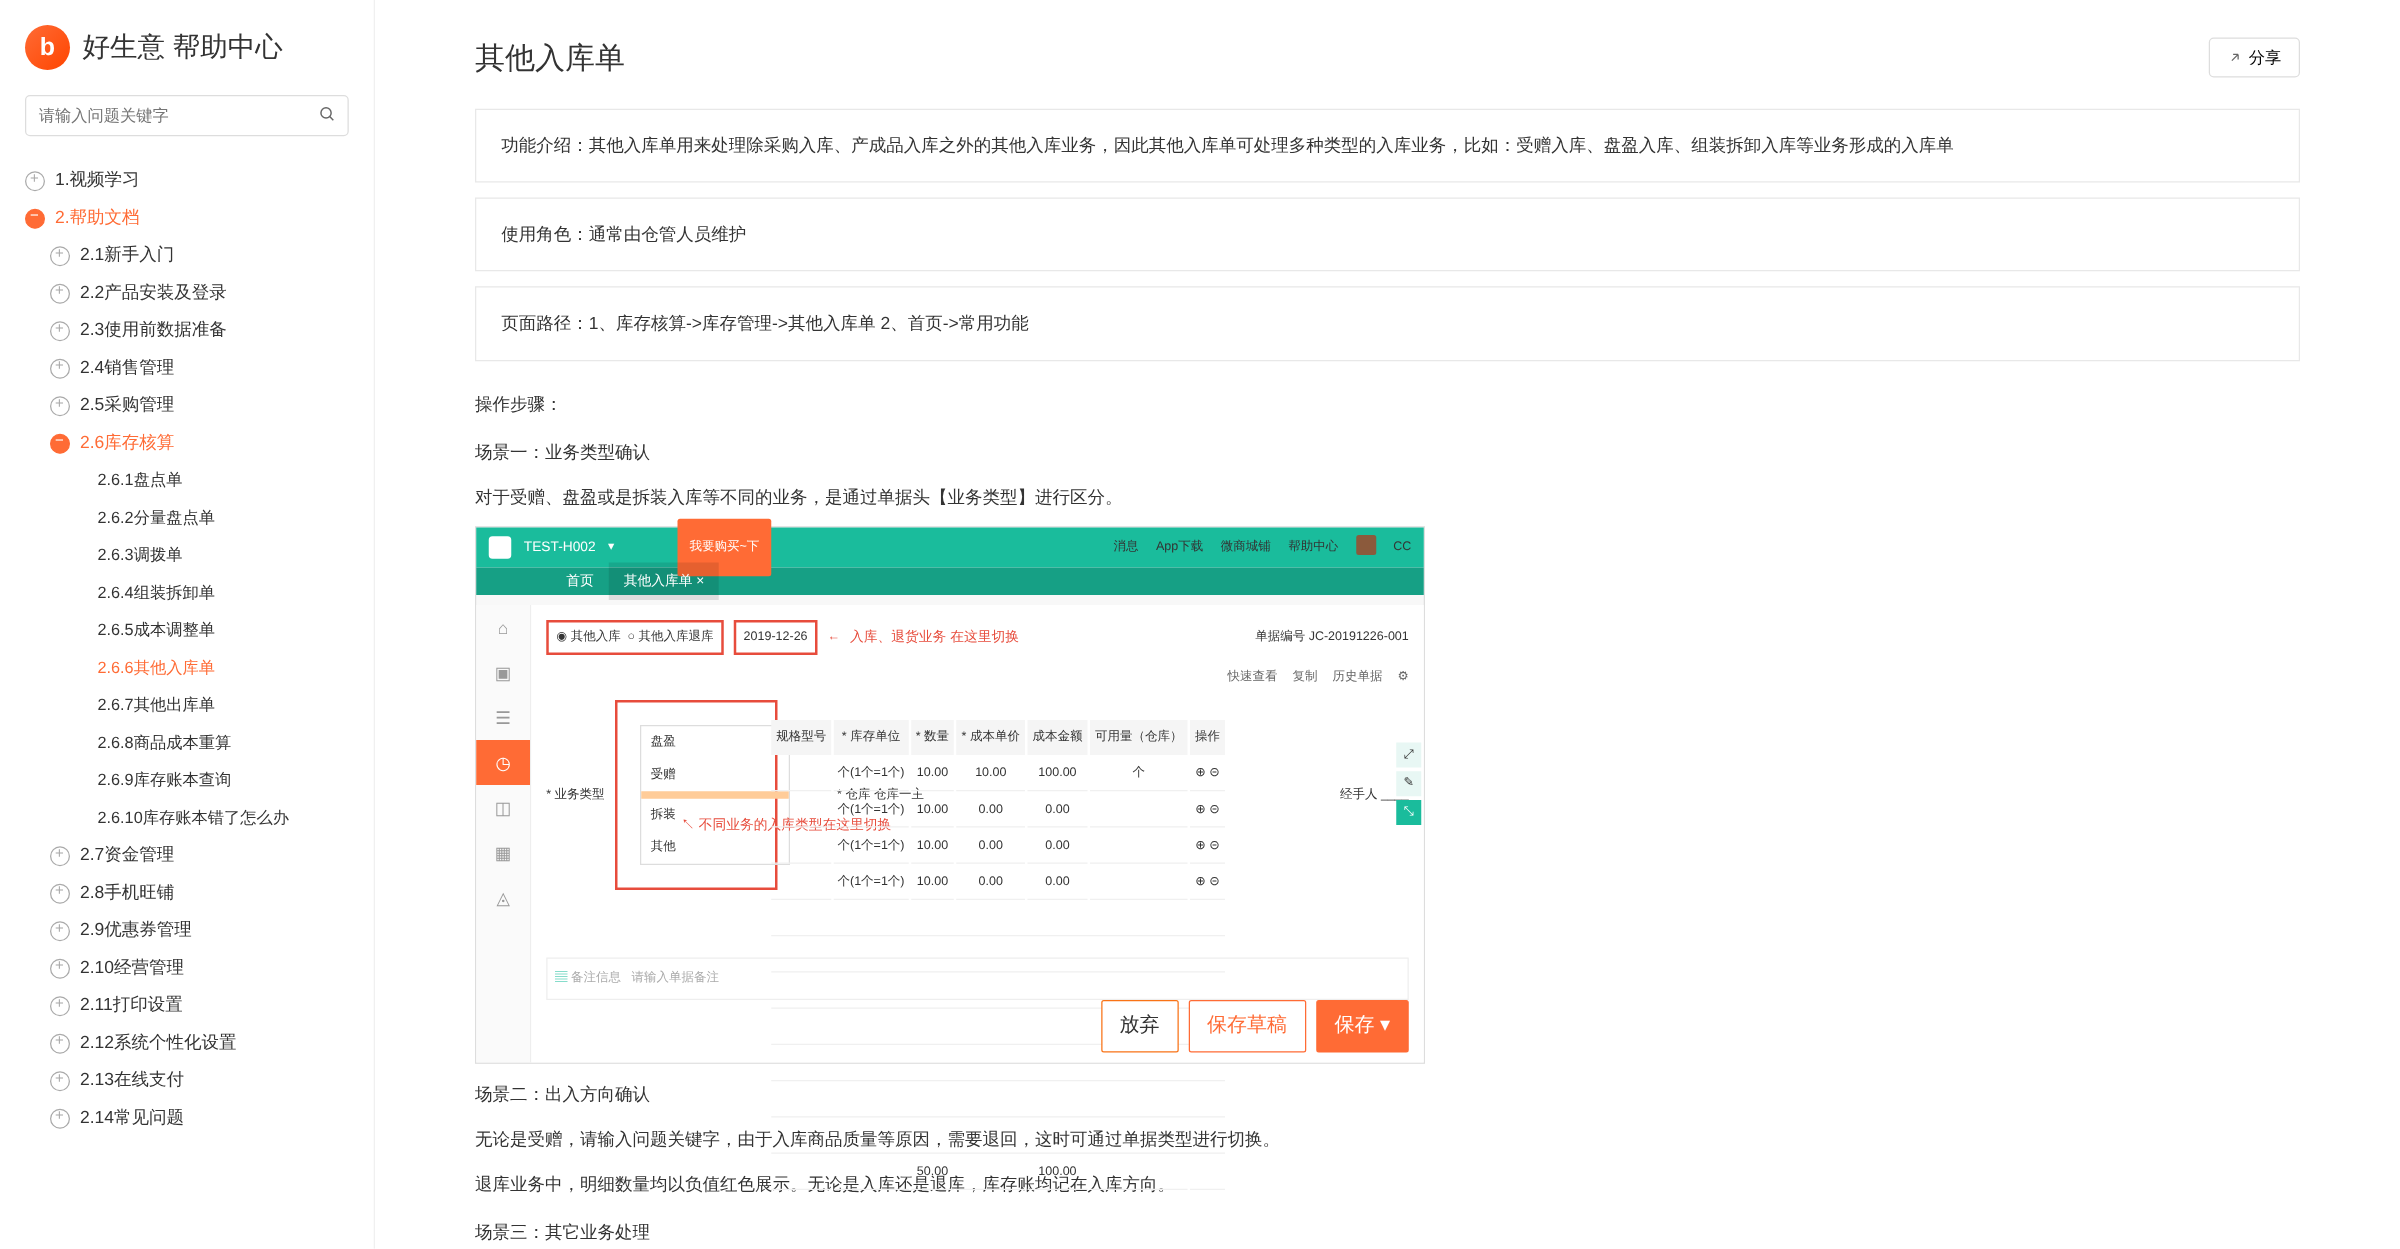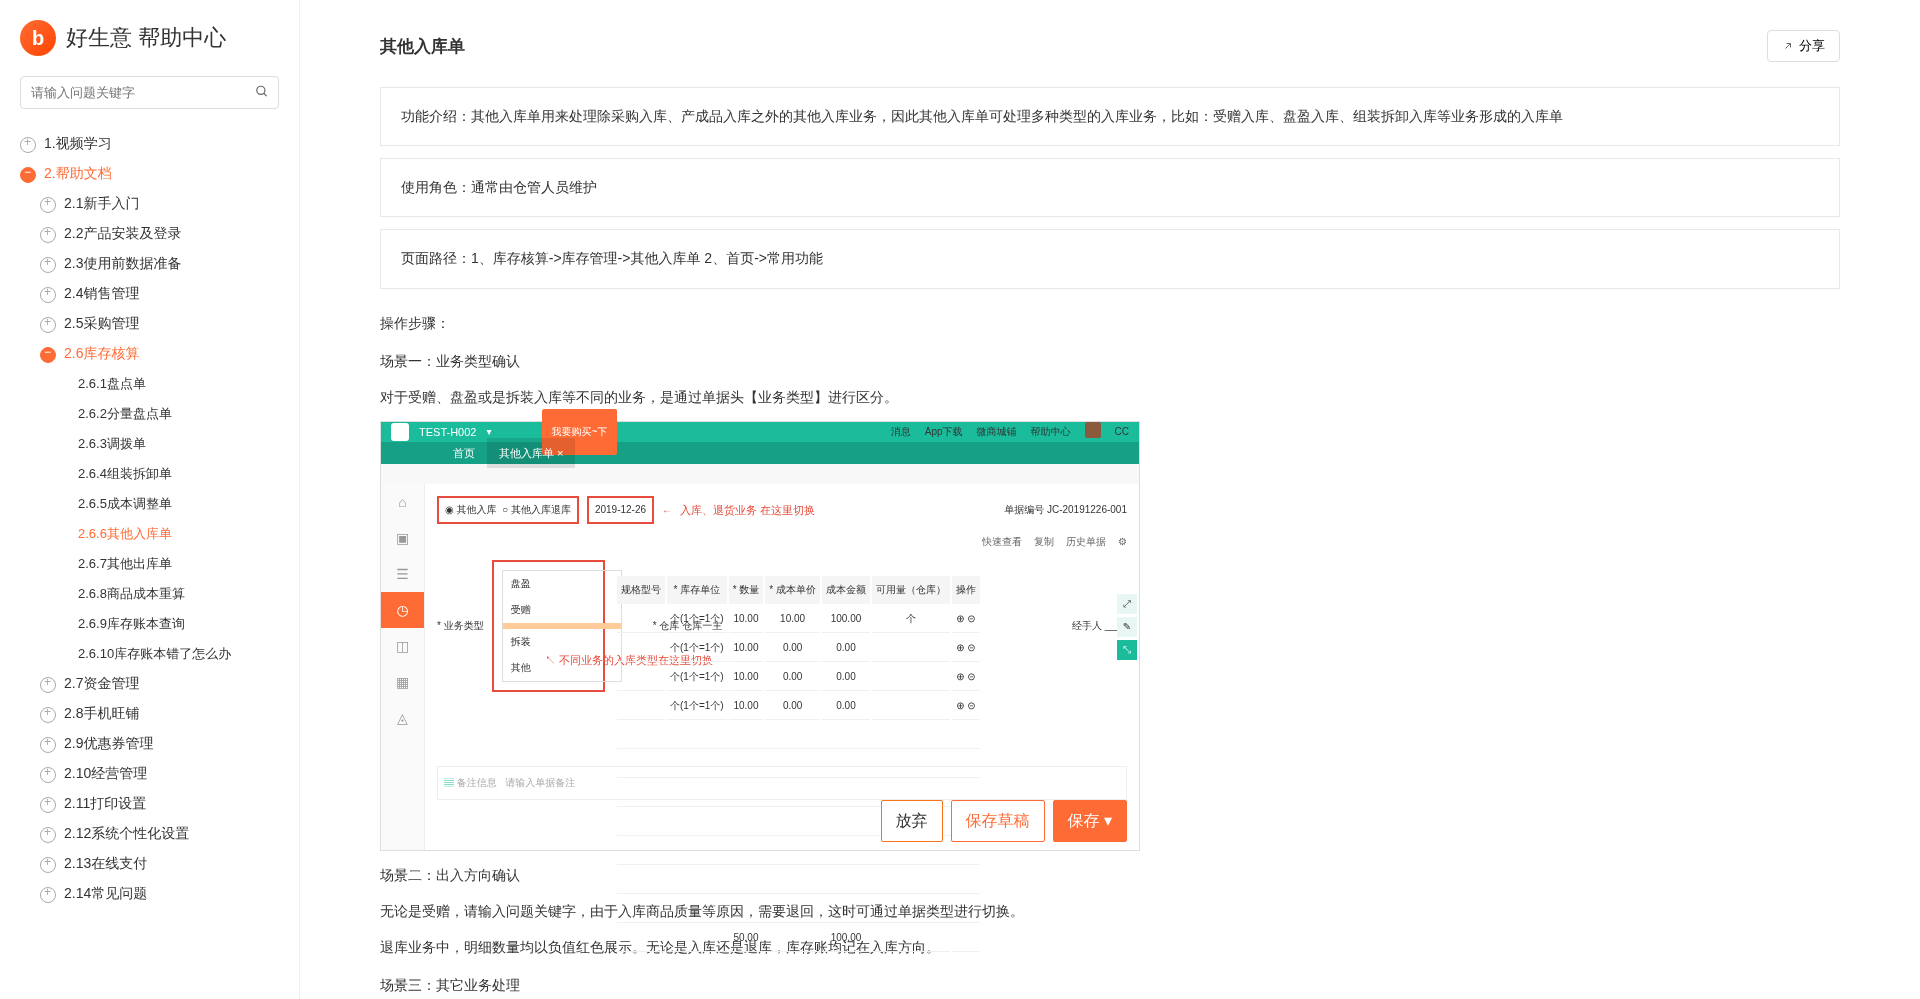--- a/index.html
+++ b/index.html
@@ -16,44 +16,44 @@
 .nav-item-l2{padding-left:20px;}
 .nav-item-l3{padding-left:58px;font-size:13px;}
 .nav-icon{width:16px;height:16px;margin-right:8px;position:relative;}
 .nav-icon-plus::before{content:"";position:absolute;width:14px;height:14px;border:1px solid #aaa;border-radius:50%;left:0;top:1px;}
 .nav-icon-plus::after{content:"+";position:absolute;left:4px;top:-1px;font-size:12px;color:#aaa;}
 .nav-icon-minus::before{content:"";position:absolute;width:14px;height:14px;border:1px solid #ff6b35;border-radius:50%;background:#ff6b35;left:0;top:1px;}
 .nav-icon-minus::after{content:"−";position:absolute;left:4px;top:-1px;font-size:12px;color:#fff;}
 .nav-active{color:#ff6b35;}
 .main{flex:1;padding:30px 80px;overflow-y:auto;}
 .page-header{display:flex;justify-content:space-between;align-items:center;margin-bottom:25px;}
-.page-title{font-size:17px;font-weight:bold;color:#333;}
+.page-title{font-size:24px;font-weight:normal;color:#333;}
 .share-btn{padding:6px 14px;border:1px solid #ddd;border-radius:4px;font-size:13px;display:flex;align-items:center;gap:5px;cursor:pointer;background:#fff;}
 .info-block{border:1px solid #e8e8e8;padding:16px 20px;margin-bottom:12px;font-size:14px;line-height:1.8;}
 .info-label{display:inline;}
 .content-area{margin-top:20px;line-height:2;}
 .content-area p{margin-bottom:8px;}
 .section-title{font-weight:normal;margin-top:10px;margin-bottom:6px;}
 .screenshot{width:760px;height:430px;border:1px solid #ddd;margin:10px 0;background:#f8f8f8;position:relative;}
-.ss-header{background:#1abc9c;height:20px;display:flex;align-items:center;padding:0 10px;gap:10px;}
+.ss-header{background:#1abc9c;height:32px;display:flex;align-items:center;padding:0 10px;gap:10px;}
 .ss-logo{width:18px;height:18px;background:#fff;border-radius:3px;}
 .ss-header-text{color:#fff;font-size:11px;}
 .ss-orange-btn{background:#ff6b35;color:#fff;font-size:10px;padding:13px 10px;border-radius:2px;margin-left:40px;}
 .ss-header-right{margin-left:auto;display:flex;gap:14px;font-size:10px;color:#333;}
 .ss-tabs{background:#16a085;height:22px;display:flex;align-items:center;padding-left:60px;}
 .ss-tab{color:#fff;font-size:11px;padding:4px 12px;}
 .ss-tab-active{background:rgba(0,0,0,0.1);}
 .ss-sidebar{position:absolute;left:0;top:62px;width:44px;bottom:0;background:#fafafa;border-right:1px solid #eee;}
 .ss-sidebar-icon{width:100%;height:36px;display:flex;align-items:center;justify-content:center;font-size:14px;color:#999;}
 .ss-sidebar-icon.active{background:#ff6b35;color:#fff;}
 .ss-content{position:absolute;left:44px;right:0;top:62px;bottom:0;padding:8px 12px;background:#fff;}
 .ss-form-row{display:flex;align-items:center;gap:8px;font-size:10px;padding:4px 0;}
 .ss-radio-group{border:2px solid #e74c3c;padding:2px 6px;}
 .ss-date-box{border:2px solid #e74c3c;padding:2px 6px;}
-.ss-select-box{border:2px solid #e74c3c;width:113px;padding:8px;position:relative;}
+.ss-select-box{border:2px solid #e74c3c;width:130px;padding:18px;position:relative;}
 .ss-dropdown{border:1px solid #ddd;width:120px;}
 .ss-dropdown-item{padding:3px 8px;font-size:10px;}
 .ss-dropdown-item.hl{background:#ffcc99;}
 .ss-table{width:100%;font-size:10px;margin-top:30px;}
 .ss-table th{text-align:center;padding:4px;background:#f5f5f5;font-weight:normal;}
 .ss-table td{text-align:center;padding:3px;border-bottom:1px solid #f0f0f0;}
 .ss-red-text{color:#e74c3c;font-size:11px;}
 .ss-footer{position:absolute;bottom:8px;right:12px;display:flex;gap:8px;}
 .ss-btn{padding:4px 14px;font-size:16px;border:1px solid #f97316;border-radius:2px;background:#fff;}
 .ss-btn-orange{background:#ff6b35;color:#fff;border-color:#ff6b35;}

